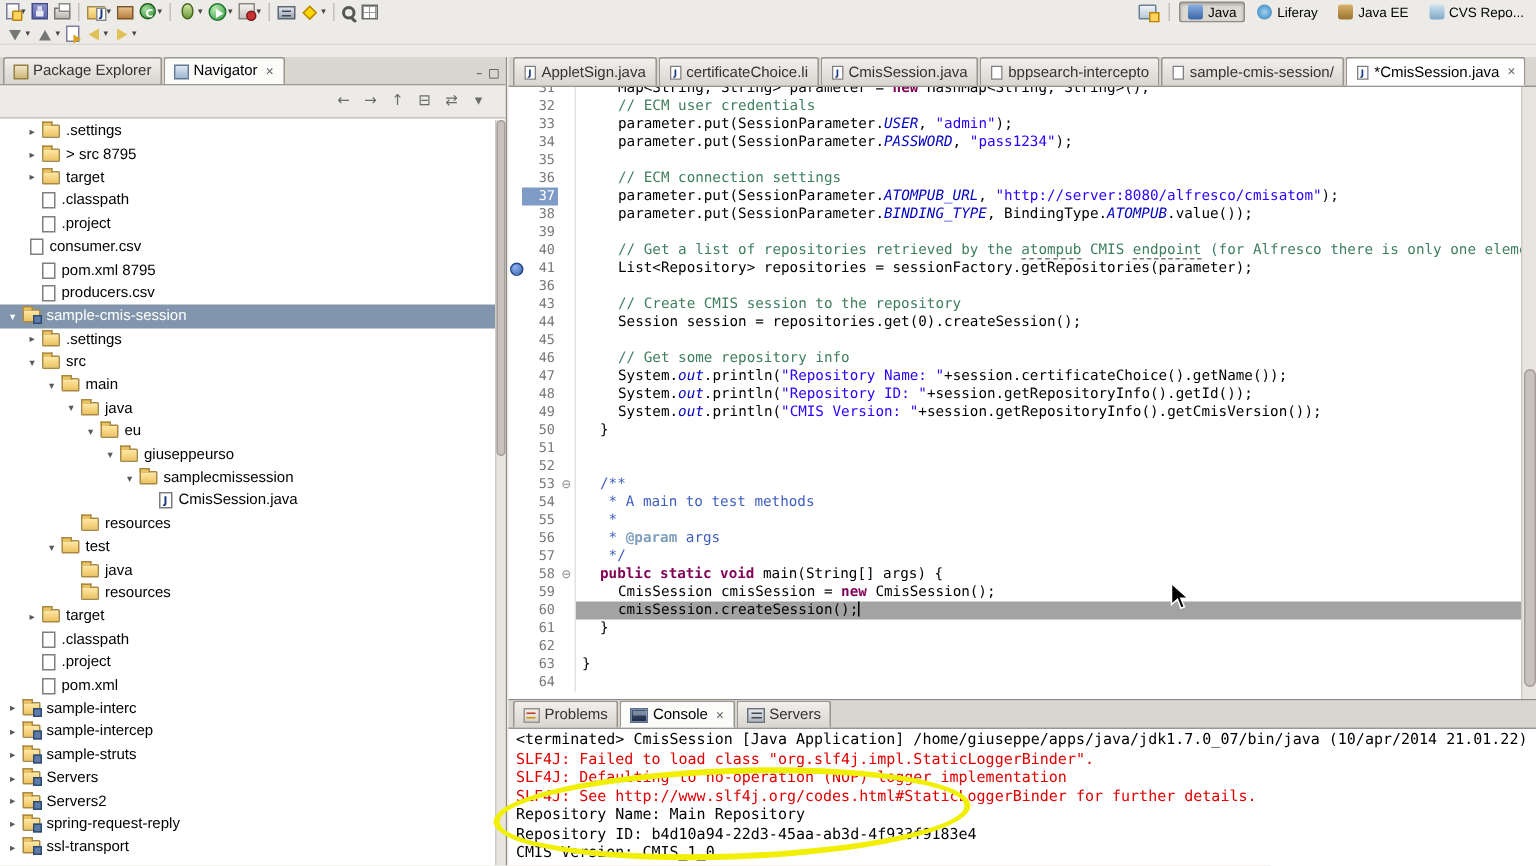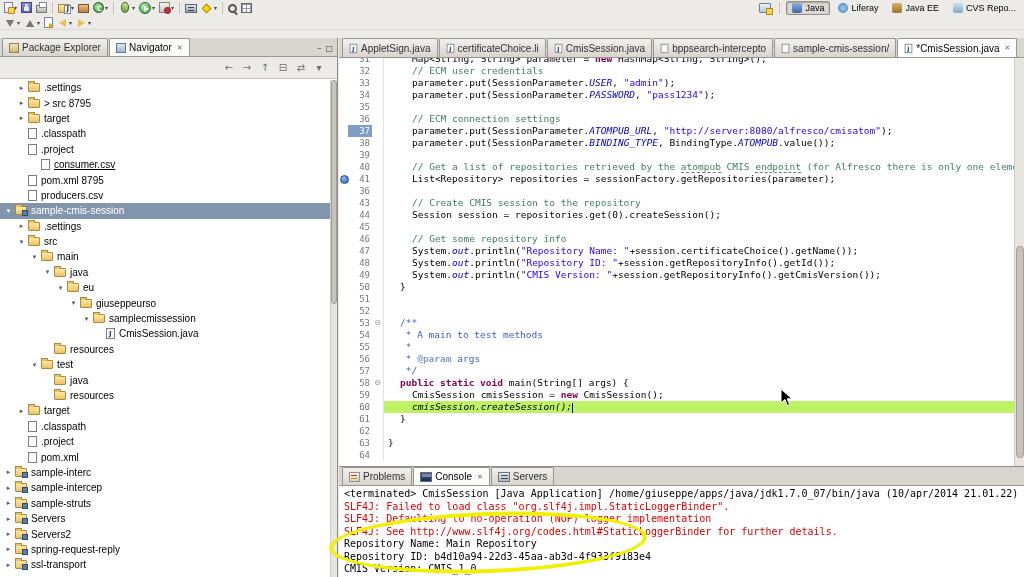--- a/index.html
+++ b/index.html
@@ -98,21 +98,21 @@
   
   #editor { position:absolute; left:0; top:20px; width:685px; height:408px; background:#fff; overflow:hidden; }
   #code-lines { position:absolute; left:0; top:-5px; right:10px; font-family:"DejaVu Sans Mono",monospace; font-size:9.5px; }
   .code-row { height:12px; line-height:12px; display:flex; white-space:pre; }
   .ann { width:9px; flex:none; position:relative; }
   .ann.marker::after { content:""; position:absolute; left:1px; top:2px; width:7px; height:7px; background:radial-gradient(circle at 35% 30%,#8fb4ea,#3565b4); border-radius:50%; border:1px solid #24488a; }
   .lnum { width:24px; flex:none; text-align:right; color:#787878; font-size:9px; padding-right:2px; }
   .lnum.hl { background:#7f9cc6; color:#fff; }
   .fold { width:12px; flex:none; text-align:center; color:#8a8a8a; font-size:8px; line-height:12px; font-family:"DejaVu Sans",sans-serif; border-right:1px solid #e2e2e2; }
   .ctext { flex:1; padding-left:4px; }
-  .code-row.current .ctext { background:#bef264;font-style:italic; }
+  .code-row.current .ctext { background:#a3a3a3; }
   .tk-p { color:#000; }
   .tk-k { color:#7f0055; font-weight:bold; }
   .tk-s { color:#2a00ff; }
   .tk-c { color:#3f7f5f; }
   .tk-cu { color:#3f7f5f; border-bottom:1px dashed #777; }
   .tk-d { color:#3f5fbf; }
   .tk-dt { color:#7f9fbf; font-weight:bold; }
   .tk-f { color:#0000c0; font-style:italic; }
   .caret-bar { display:inline-block; width:1px; height:10px; background:#000; vertical-align:middle; }
   #editor-scrollbar { position:absolute; right:0; top:0; width:10px; height:408px; background:#e8e5e0; border-left:1px solid #cfccc6; }
@@ -284,21 +284,21 @@
         <div class="tree-row" style="padding-left: 16px;">
           <span class="tree-arrow"></span>
           <span class="tree-ic ic-file"></span>
           <span class="tree-label">.classpath</span>
         </div>
         <div class="tree-row" style="padding-left: 16px;">
           <span class="tree-arrow"></span>
           <span class="tree-ic ic-file"></span>
           <span class="tree-label">.project</span>
         </div>
-        <div class="tree-row" style="padding-left: 29px; text-decoration: underline;">
+        <div class="tree-row" style="padding-left: 8px;">
           <span class="tree-arrow"></span>
           <span class="tree-ic ic-file"></span>
           <span class="tree-label">consumer.csv</span>
         </div>
         <div class="tree-row" style="padding-left: 16px;">
           <span class="tree-arrow"></span>
           <span class="tree-ic ic-file"></span>
           <span class="tree-label">pom.xml 8795</span>
         </div>
         <div class="tree-row" style="padding-left: 16px;">

